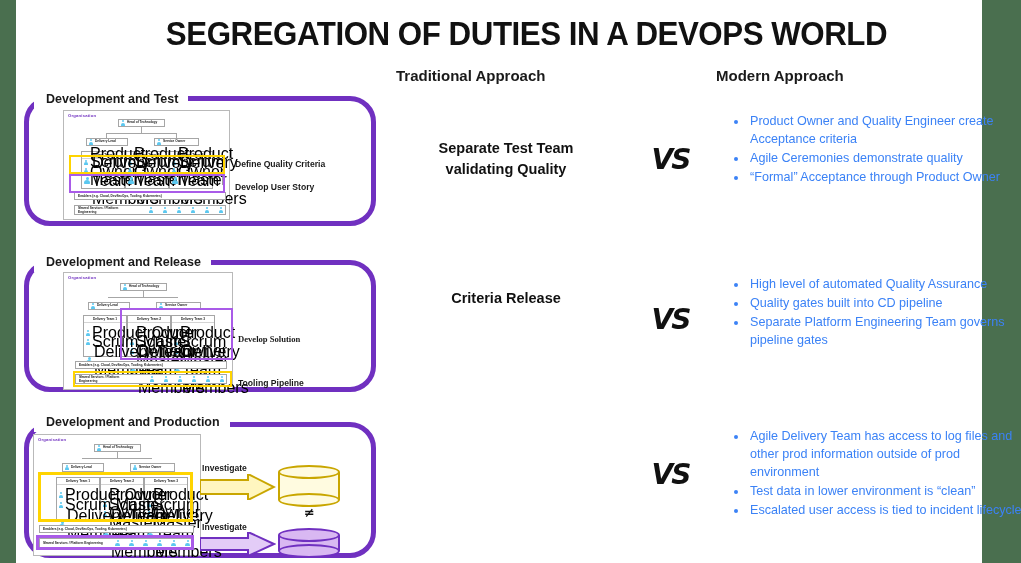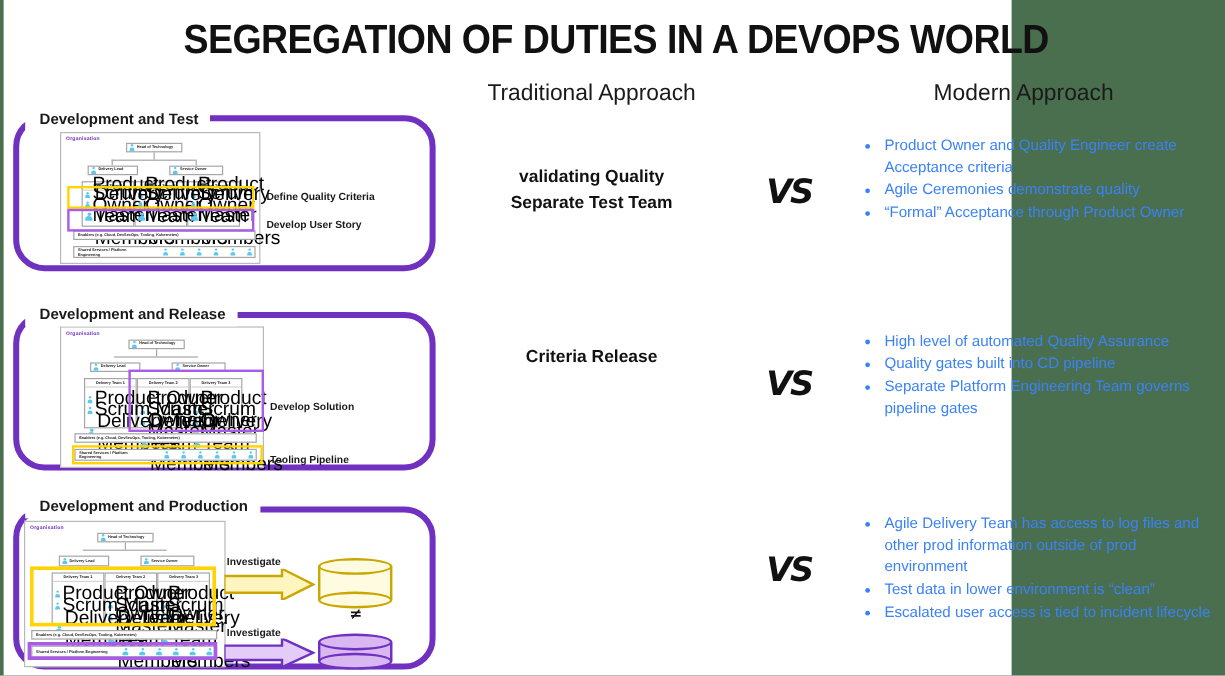--- a/index.html
+++ b/index.html
@@ -4,36 +4,36 @@
 <style>
   html,body{margin:0;padding:0;}
   body{
     width:1021px;height:563px;
     background:#4a6f4f;
     font-family:"Liberation Sans", sans-serif;
     overflow:hidden;
     position:relative;
   }
   #slide{
-    position:absolute;left:3px;top:0;width:840px;height:563px;
+    position:absolute;left:16px;top:0;width:966px;height:563px;
     background:#ffffff;
   }
   
   .title{
     position:absolute;left:0;top:14px;width:1021px;
     text-align:center;
     font-size:34px;font-weight:bold;color:#111;
     letter-spacing:-0.5px;
     font-family:"Liberation Sans Narrow","Liberation Sans",sans-serif;
     transform:scaleX(0.92);
   }
   
   .col-head{
-    position:absolute;font-size:19px;font-weight:normal;color:#1a1a1a;
-    text-align:center;
+    position:absolute;font-size:15px;font-weight:bold;color:#1a1a1a;
+    text-align:left;
   }
   #head-trad{left:380px;top:67px;width:220px;}
   #head-mod{left:700px;top:67px;width:300px;}
 
   
   .panel{
     position:absolute;
     border:5px solid #7030C0;
     border-radius:26px;
     box-sizing:border-box;
@@ -352,21 +352,21 @@
       <span class="person" style="margin-left:12px"></span>
       <span class="person" style="margin-left:7px"></span>
       <span class="person" style="margin-left:7px"></span>
       <span class="person" style="margin-left:7px"></span>
       <span class="person" style="margin-left:7px"></span>
       <span class="person" style="margin-left:7px"></span>
     </div>
   </div>
   <div class="hl violet" style="left:104px;top:308px;width:113px;height:52px;"></div>
   <div class="hl yellow" style="left:57px;top:371px;width:159px;height:16px;"></div>
-  <div class="callout" style="left:222px;top:334px;">Develop Solution</div>
+  <div class="callout" style="left:222px;top:334px;font-family:Liberation Serif, serif;">Develop Solution</div>
   <div class="callout" style="left:222px;top:378px;">Tooling Pipeline</div>
 
   <div class="panel" id="panel3"></div>
   <div class="panel-label" id="label3">Development and Production</div>
 
   <div class="org" id="org3">
     <div class="org-title">Organisation</div>
     <div class="node" style="left:60px;top:9px;width:47px;height:8px;">
       <span class="person"></span>
       <span class="t">Head of Technology</span>
@@ -457,22 +457,22 @@
   <svg class="arrow-wrap" style="left:184px;top:532px;" width="76" height="24">
     <polygon points="0,6 48,6 48,0 74,12 48,24 48,18 0,18" fill="#E3CCF7" stroke="#7030C0" stroke-width="2"></polygon>
   </svg>
   <div class="cyl" style="left:262px;top:528px;width:62px;height:30px;">
     <div class="body" style="top:7px;height:16px;background:#D9B8F2;border-color:#7030C0;"></div>
     <div class="bot" style="top:16px;background:#D9B8F2;border:2px solid #7030C0;"></div>
     <div class="top" style="background:#D9B8F2;border:2px solid #7030C0;"></div>
   </div>
 
   <div class="mid-text" style="top:138px;">
+    <div>Separate Test Team</div>
     <div>validating Quality</div>
-    <div>Separate Test Team</div>
   </div>
   <div class="vs" style="left:632px;top:137px;">VS</div>
 
   <div class="mid-text" style="top:288px;">
     <div>Criteria Release</div>
   </div>
   <div class="vs" style="left:632px;top:297px;">VS</div>
 
   <div class="vs" style="left:632px;top:452px;">VS</div>
 

